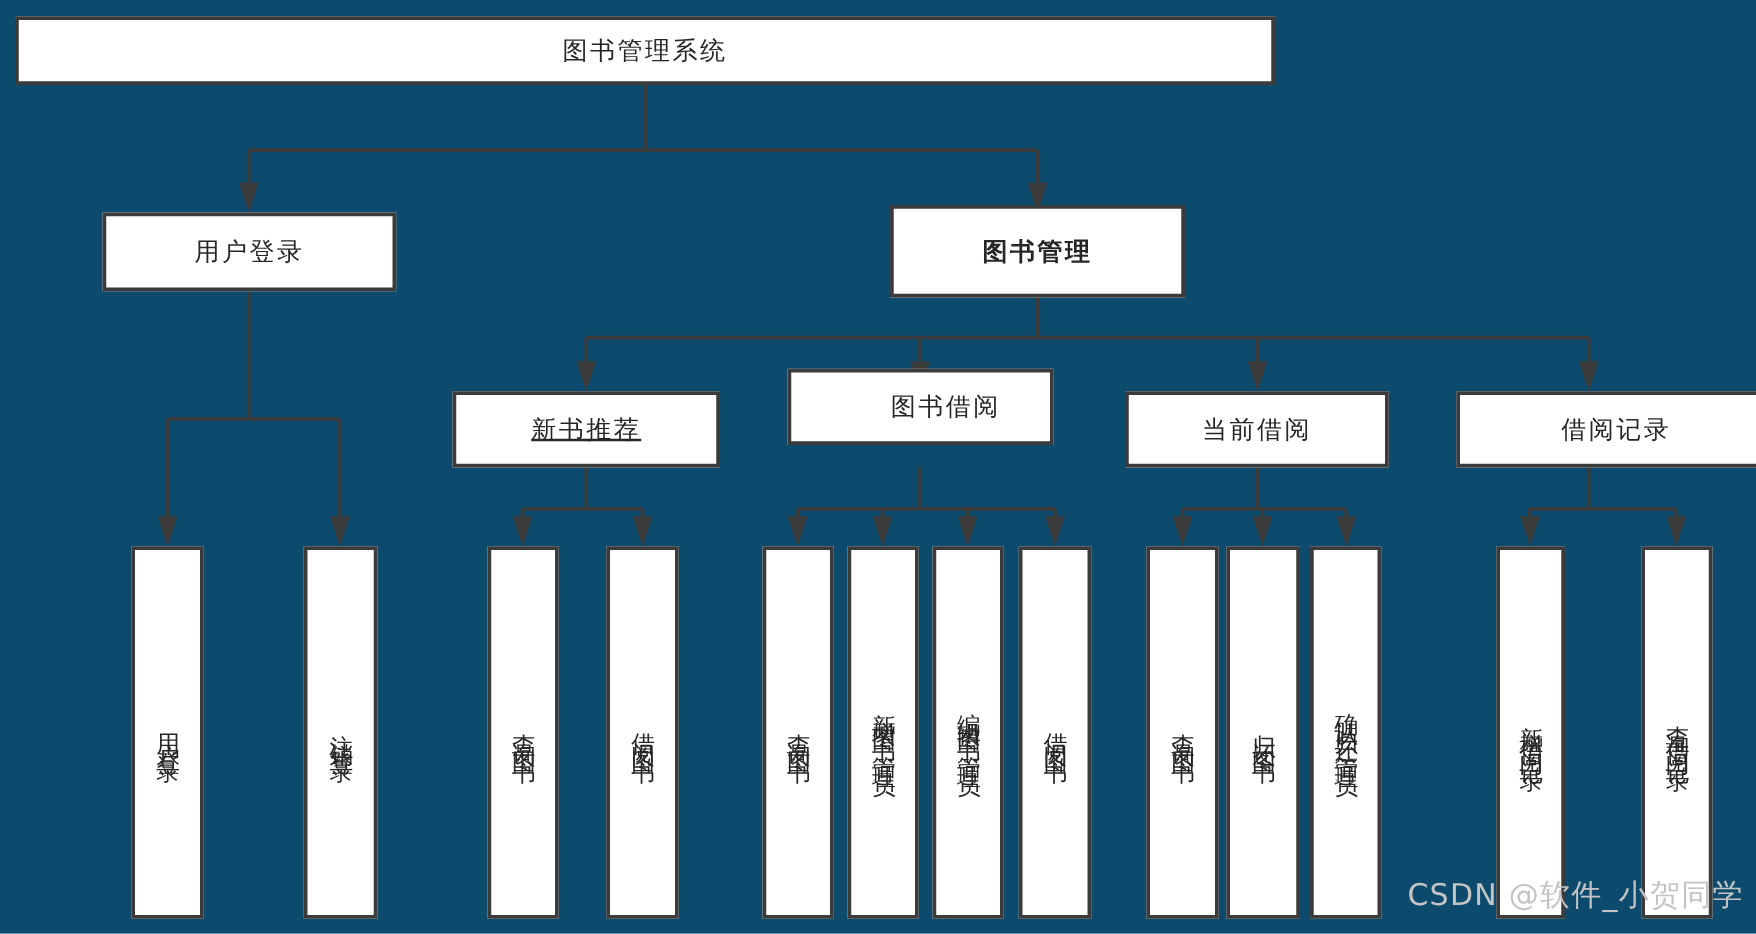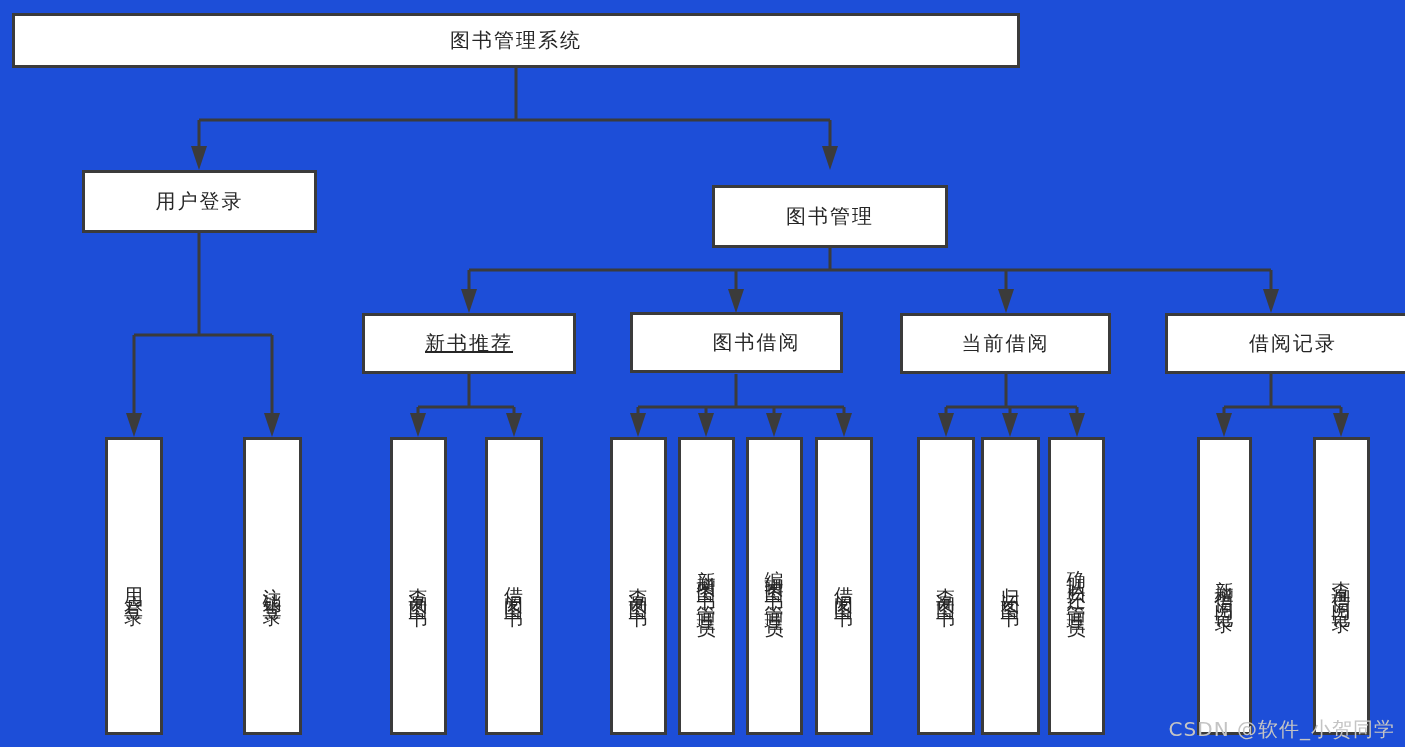--- a/index.html
+++ b/index.html
@@ -1,20 +1,20 @@
 <!DOCTYPE html>
 <html><head>
 <meta charset="utf-8">
 <style>
   html, body { margin: 0; padding: 0; background: #ffffff; }
   .stage {
     position: relative;
     width: 1405px;
     height: 747px;
-    background: #1d4ed8;
+    background: #0c4a6e;
     font-family: "DejaVu Sans", sans-serif;
     overflow: hidden;
   }
   .connectors {
     position: absolute;
     left: 0; top: 0;
     z-index: 1;
     pointer-events: none;
   }
   .box {
@@ -34,22 +34,22 @@
     writing-mode: vertical-lr;
     text-orientation: mixed;
     font-size: 19px;
     line-height: 1;
     letter-spacing: 7px;
     white-space: nowrap;
   }
   .watermark {
     position: absolute;
     right: 10px;
-    bottom: 4px;
-    font-size: 20px;
+    bottom: 15px;
+    font-size: 24px;
     color: #c4c4c4;
     letter-spacing: 1px;
     z-index: 3;
   }
 </style>
 </head>
 <body>
 
 <div class="stage">
 
@@ -93,28 +93,28 @@
     </g>
   </svg>
 
   <div class="box hbox" style="left:12px; top:13px; width:1008px; height:55px;">
     <span>图书管理系统</span>
   </div>
 
   <div class="box hbox" style="left:82px; top:170px; width:235px; height:63px;">
     <span>用户登录</span>
   </div>
-  <div class="box hbox" style="left:712px; top:185px; width:236px; height:63px;">
+  <div class="box hbox" style="left:712px; top:164px; width:236px; height:74px;font-weight:bold;">
     <span>图书管理</span>
   </div>
 
   <div class="box hbox" style="left:362px; top:313px; width:214px; height:61px;text-decoration:underline;">
     <span>新书推荐</span>
   </div>
-  <div class="box hbox" style="left:630px; top:312px; width:213px; height:61px;padding-left:40px;">
+  <div class="box hbox" style="left:630px; top:295px; width:213px; height:61px;padding-left:40px;">
     <span>图书借阅</span>
   </div>
   <div class="box hbox" style="left:900px; top:313px; width:211px; height:61px;">
     <span>当前借阅</span>
   </div>
   <div class="box hbox" style="left:1165px; top:313px; width:256px; height:61px;">
     <span>借阅记录</span>
   </div>
 
   <div class="box vbox" style="left:105px; width:58px;">

